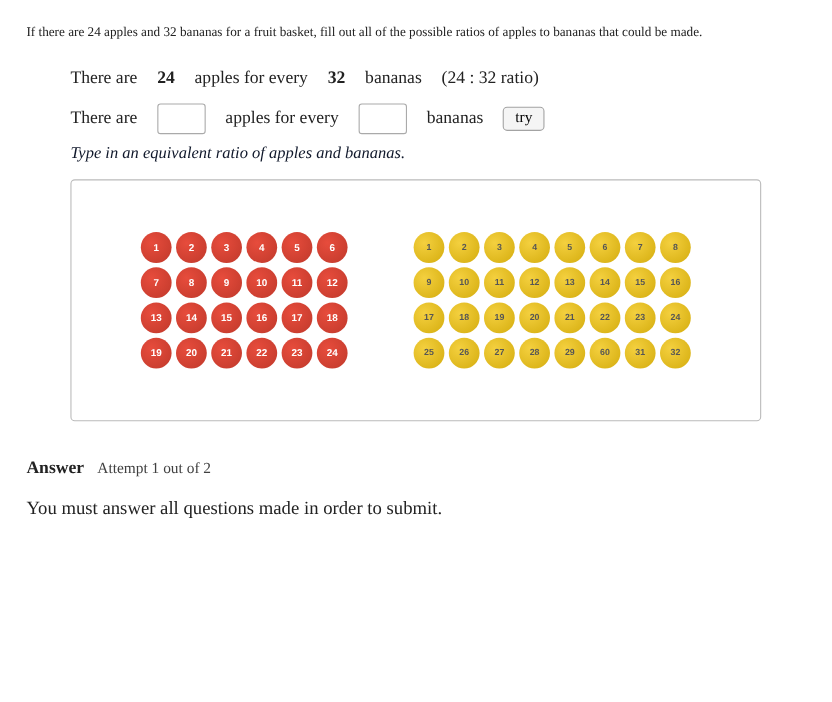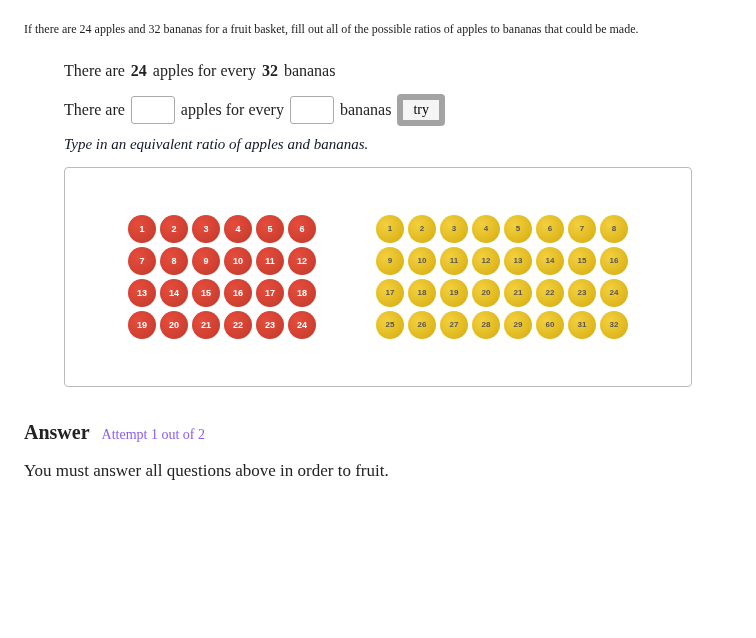--- a/index.html
+++ b/index.html
@@ -17,36 +17,36 @@
       line-height: 1.5;
       margin-bottom: 20px;
     }
     .ratio-rows {
       margin-left: 40px;
       margin-bottom: 8px;
     }
     .ratio-row {
       display: flex;
       align-items: center;
-      gap: 6px;
+      gap: 18px;
       font-size: 16px;
       margin-bottom: 10px;
       line-height: 1.6;
     }
     .ratio-row input[type="text"] {
       width: 44px;
       height: 28px;
       border: 1px solid #aaa;
       border-radius: 3px;
       font-size: 15px;
       text-align: center;
       font-family: Georgia, serif;
     }
     .try-btn {
-      border: 6px solid #a3a3a3;
+      border: 1px solid #a3a3a3;
       background: #f5f5f5;
       border-radius: 4px;
       padding: 2px 10px;
       font-size: 14px;
       cursor: pointer;
       font-family: Georgia, serif;
     }
     .hint-text {
       color: #0f172a;
       font-size: 15px;
@@ -100,46 +100,47 @@
       font-weight: bold;
       font-family: Arial, sans-serif;
     }
     .answer-section {
       margin-top: 10px;
       margin-left: 0;
       padding-top: 10px;
     }
     .answer-label {
       font-weight: bold;
-      font-size: 20px;
+      font-size: 16px;
       margin-right: 8px;
     }
     .attempt-text {
       font-size: 14px;
-      color: #8b5cf6;
+      color: #404040;
     }
     .submit-text {
       font-size: 17px;
       margin-top: 14px;
       line-height: 1.5;
     }
   </style>
 </head>
 <body>
 
 <p class="question-text">If there are 24 apples and 32 bananas for a fruit basket, fill out all of the possible ratios of apples to bananas that could be made.</p>
 
 <div class="ratio-rows">
 
   <div class="ratio-row">
     <span>There are</span>
     <strong>24</strong>
     <span>apples for every</span>
     <strong>32</strong>
     <span>bananas</span>
+    <span>(24 : 32 ratio)</span>
   </div>
 
   <div class="ratio-row">
     <span>There are</span>
     <input type="text" style="">
     <span>apples for every</span>
     <input type="text" style="">
     <span>bananas</span>
     <button class="try-btn">try</button>
   </div>
@@ -226,13 +227,13 @@
         <div class="banana-circle">32</div>
       </div>
     </div>
 </div>
 
 <div class="answer-section">
   <span class="answer-label">Answer</span>
   <span class="attempt-text">Attempt 1 out of 2</span>
 </div>
 
-<p class="submit-text">You must answer all questions above in order to fruit.</p>
+<p class="submit-text">You must answer all questions made in order to submit.</p>
 
 </body></html>

